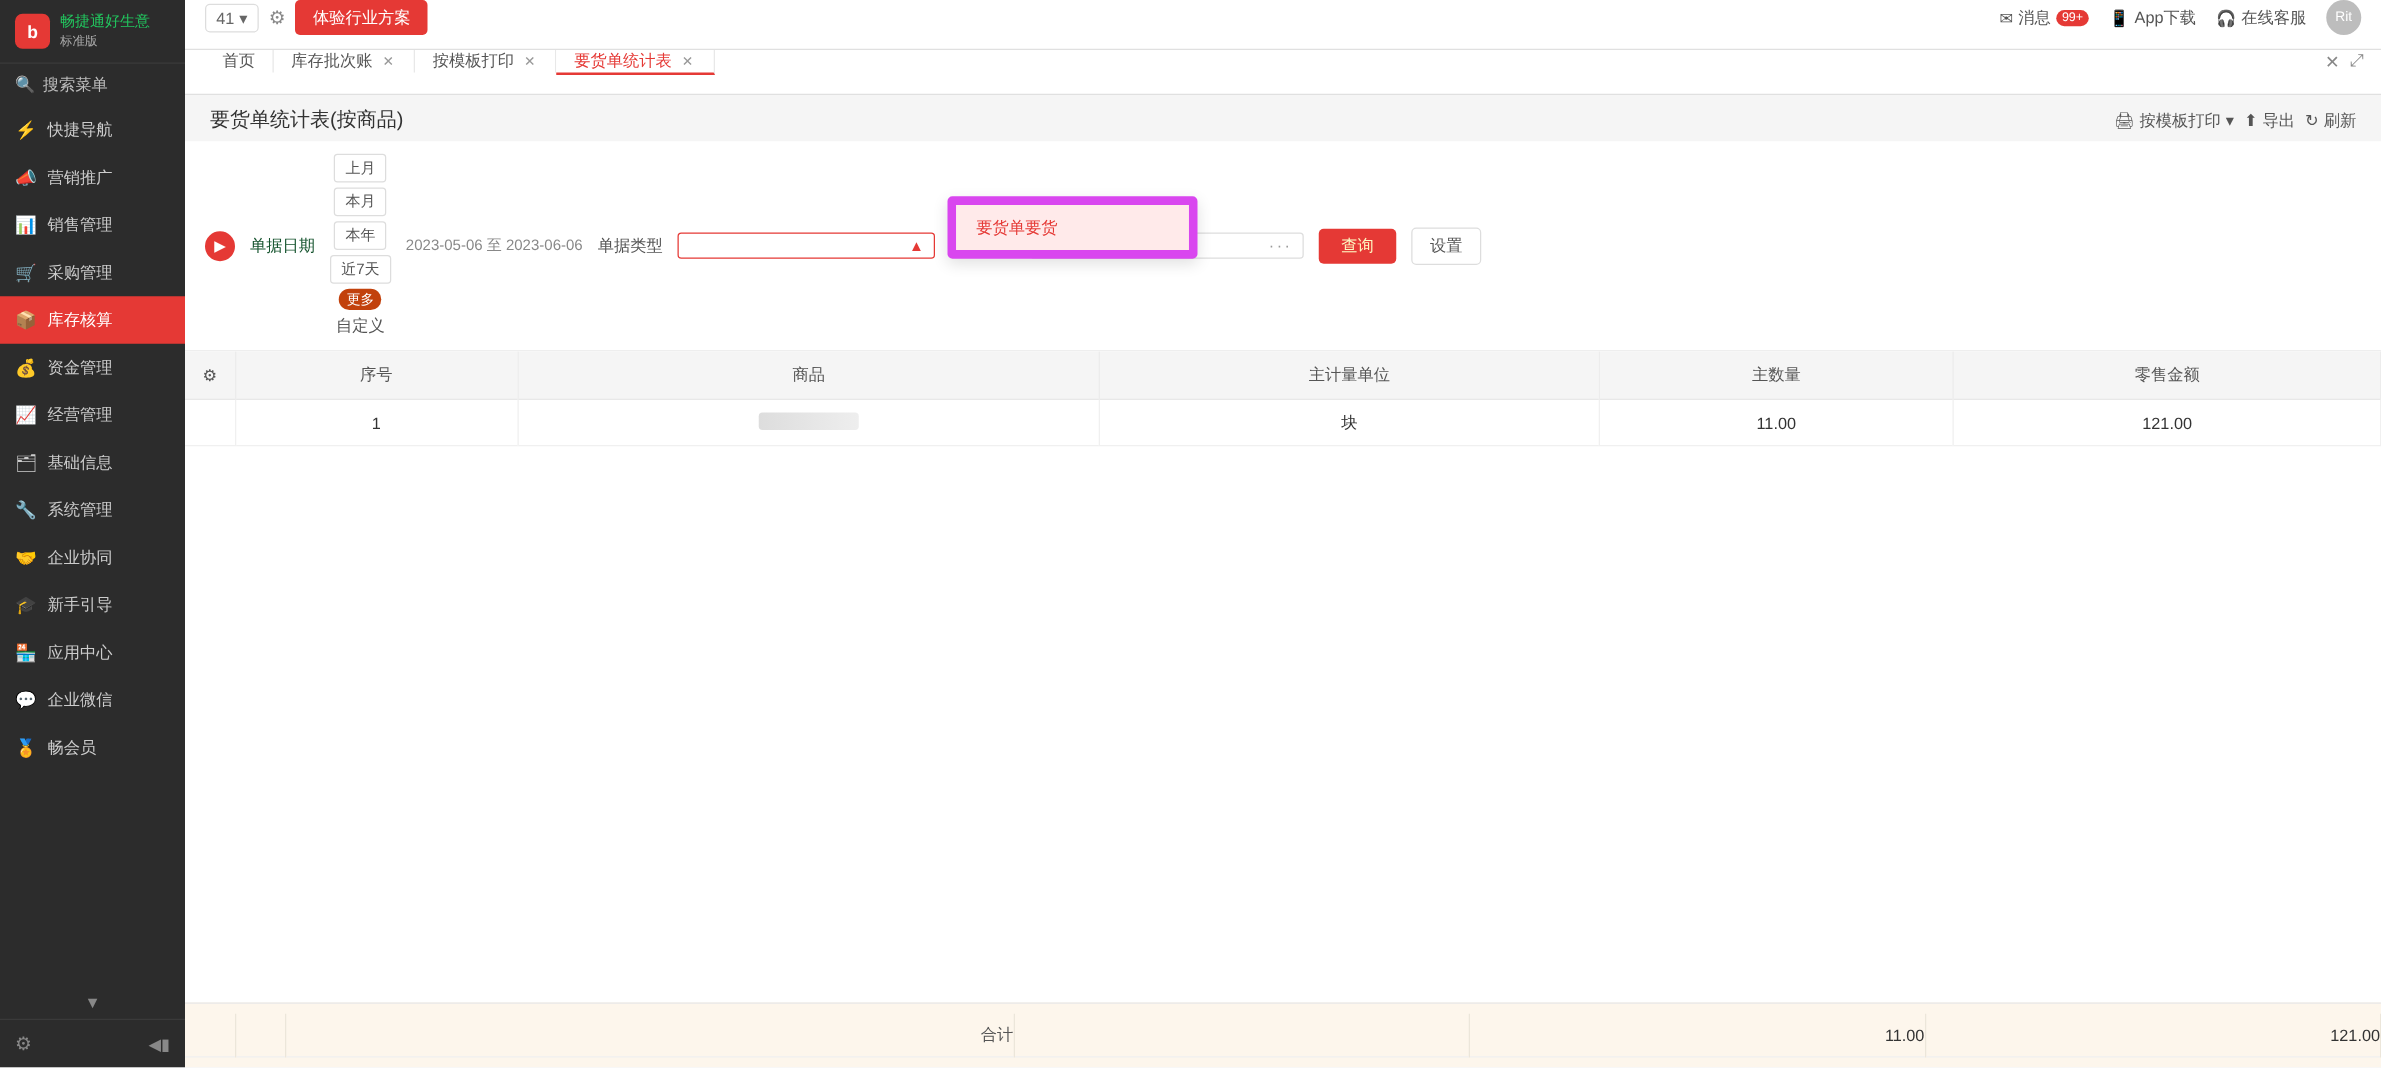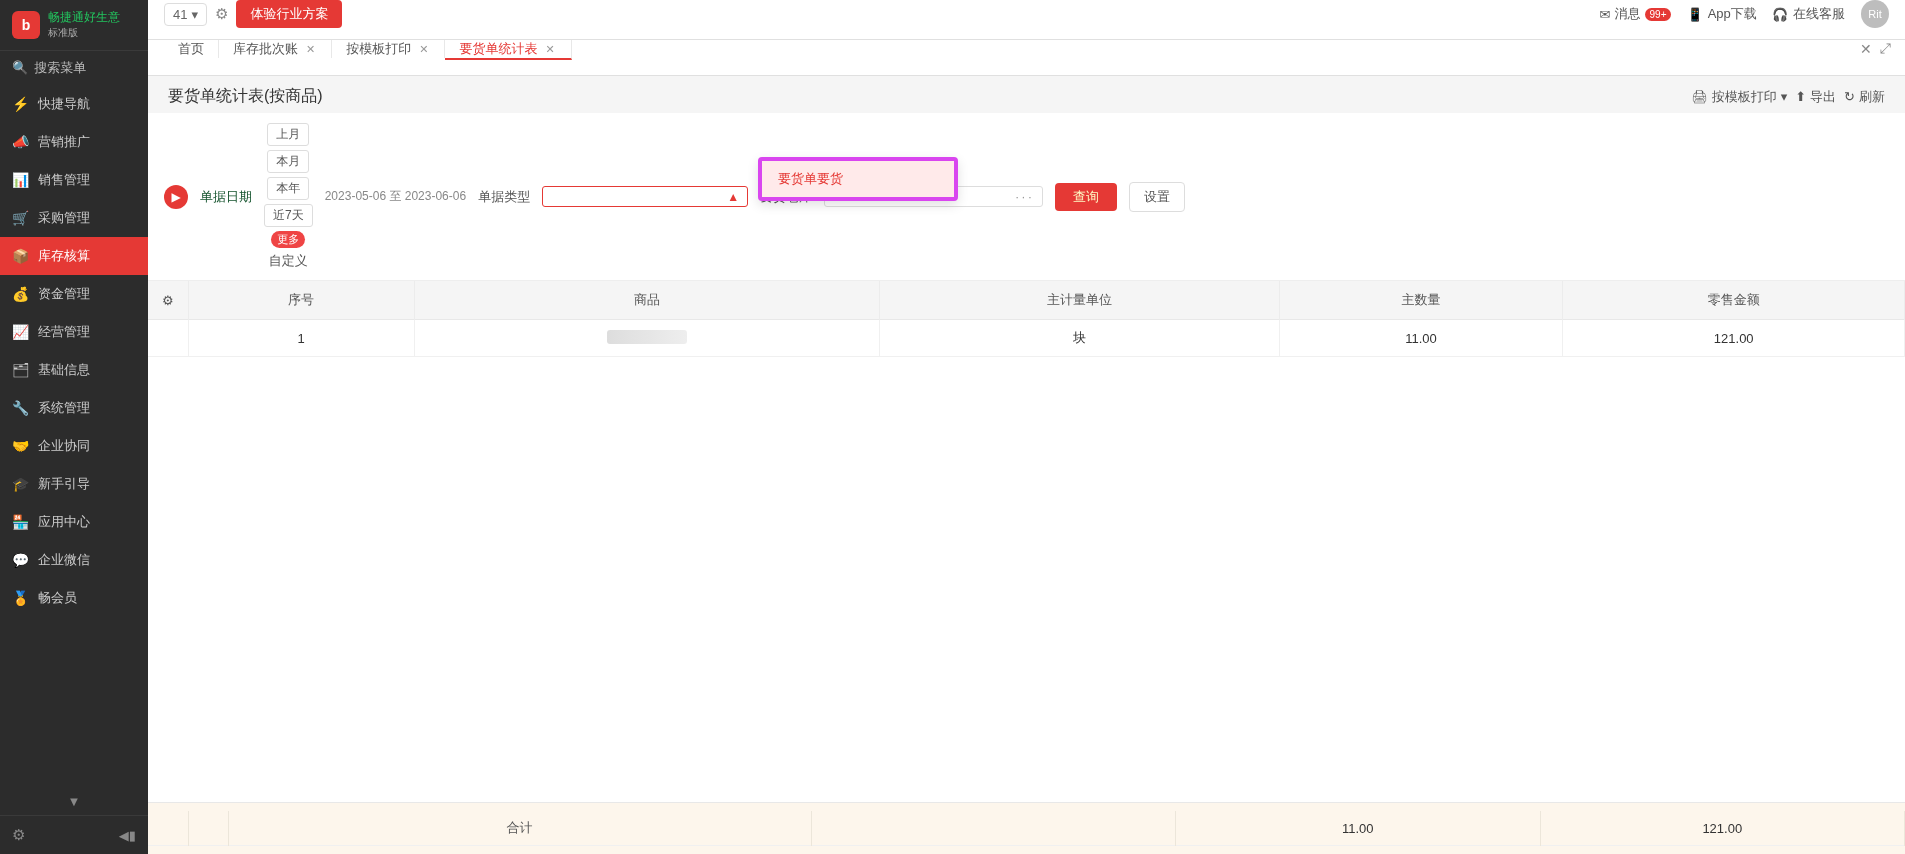--- a/index.html
+++ b/index.html
@@ -154,21 +154,21 @@
       color: #fff; cursor: pointer; font-size: 12px; flex-shrink: 0;
     }
     .filter-label { color: #14532d; font-size: 13px; flex-shrink: 0; }
     .date-options { display: flex; align-items: center; gap: 4px; flex-direction: column; }
     .date-btn {
       padding: 2px 8px; font-size: 12px; border: 1px solid #ddd;
       border-radius: 3px; cursor: pointer; color: #555; background: #fff;
     }
     .date-range { font-size: 12px; color: #888; }
     .badge-more {
-      background: #ef4444; color: #fff; font-size: 11px;
+      background: #c2410c; color: #fff; font-size: 11px;
       border-radius: 10px; padding: 1px 6px; cursor: pointer;
     }
     .date-custom { color: #555; font-size: 13px; cursor: pointer; }
 
     .filter-type-label { color: #555; font-size: 13px; flex-shrink: 0; }
     .filter-type-input {
       display: flex; align-items: center;
       border: 1px solid #e53935;
       border-radius: 3px;
       padding: 2px 8px;
@@ -203,21 +203,21 @@
       padding: 5px 14px; border-radius: 4px; font-size: 13px; cursor: pointer;
     }
 
     
     .dropdown-overlay {
       position: absolute;
       top: 44px;
       left: 610px;
       z-index: 100;
       background: #fff;
-      border: 4px solid #d946ef;
+      border: 7px solid #d946ef;
       border-radius: 4px;
       box-shadow: 0 4px 12px rgba(0,0,0,0.12);
       min-width: 200px;
     }
     .dropdown-item {
       padding: 9px 16px;
       font-size: 13px;
       cursor: pointer;
       color: #333;
     }
@@ -268,21 +268,21 @@
     .table-footer {
       background: #fdf6ec;
       border-top: 1px solid #e8e8e8;
       display: flex;
       align-items: center;
       padding: 8px 0;
     }
     .table-footer td {
       padding: 8px 0;
       font-size: 13px;
-      text-align: center;
+      text-align: right;
       border-right: 1px solid #ece6da;
     }
     .table-footer .label { color: #555; font-weight: 500; }
     .table-footer .value { color: #333; }
 
     .settings-icon { color: #888; cursor: pointer; font-size: 15px; }
   </style>
 </head>
 <body>
 

